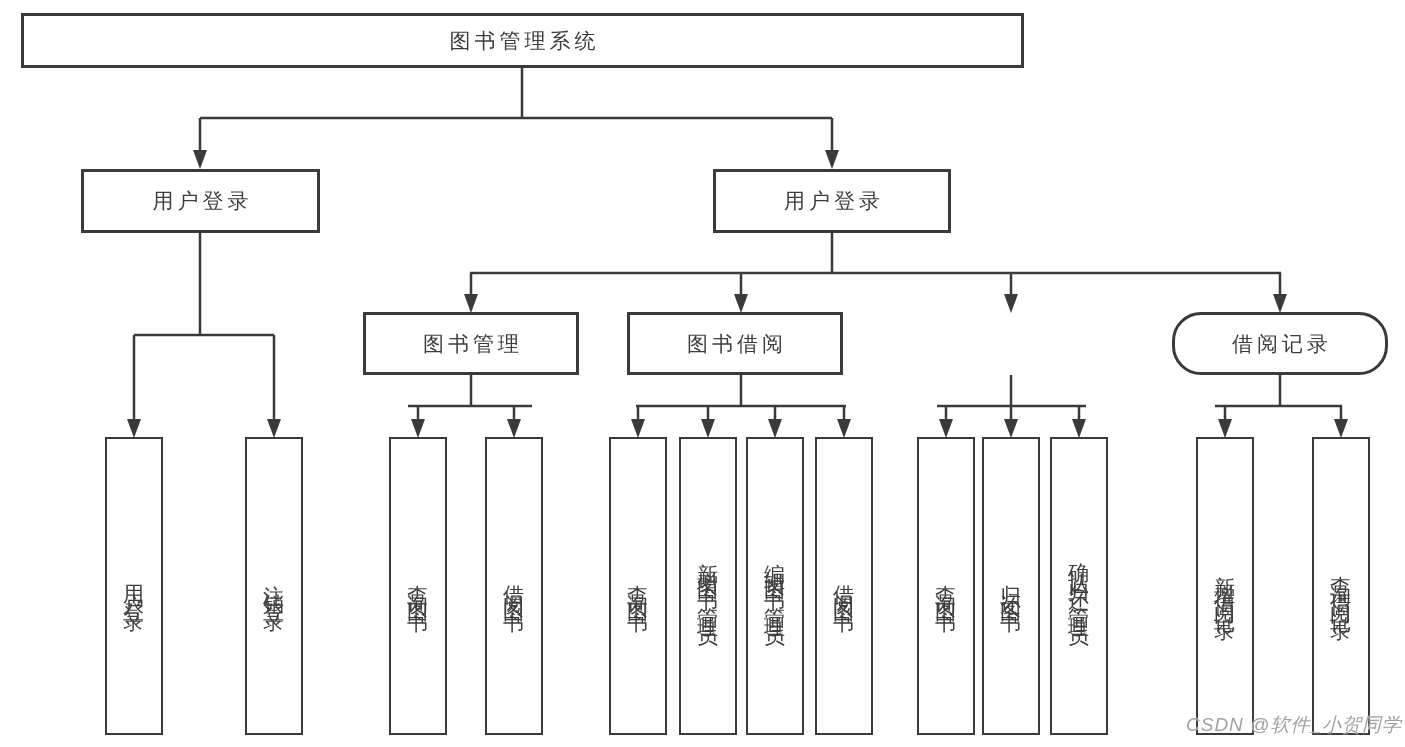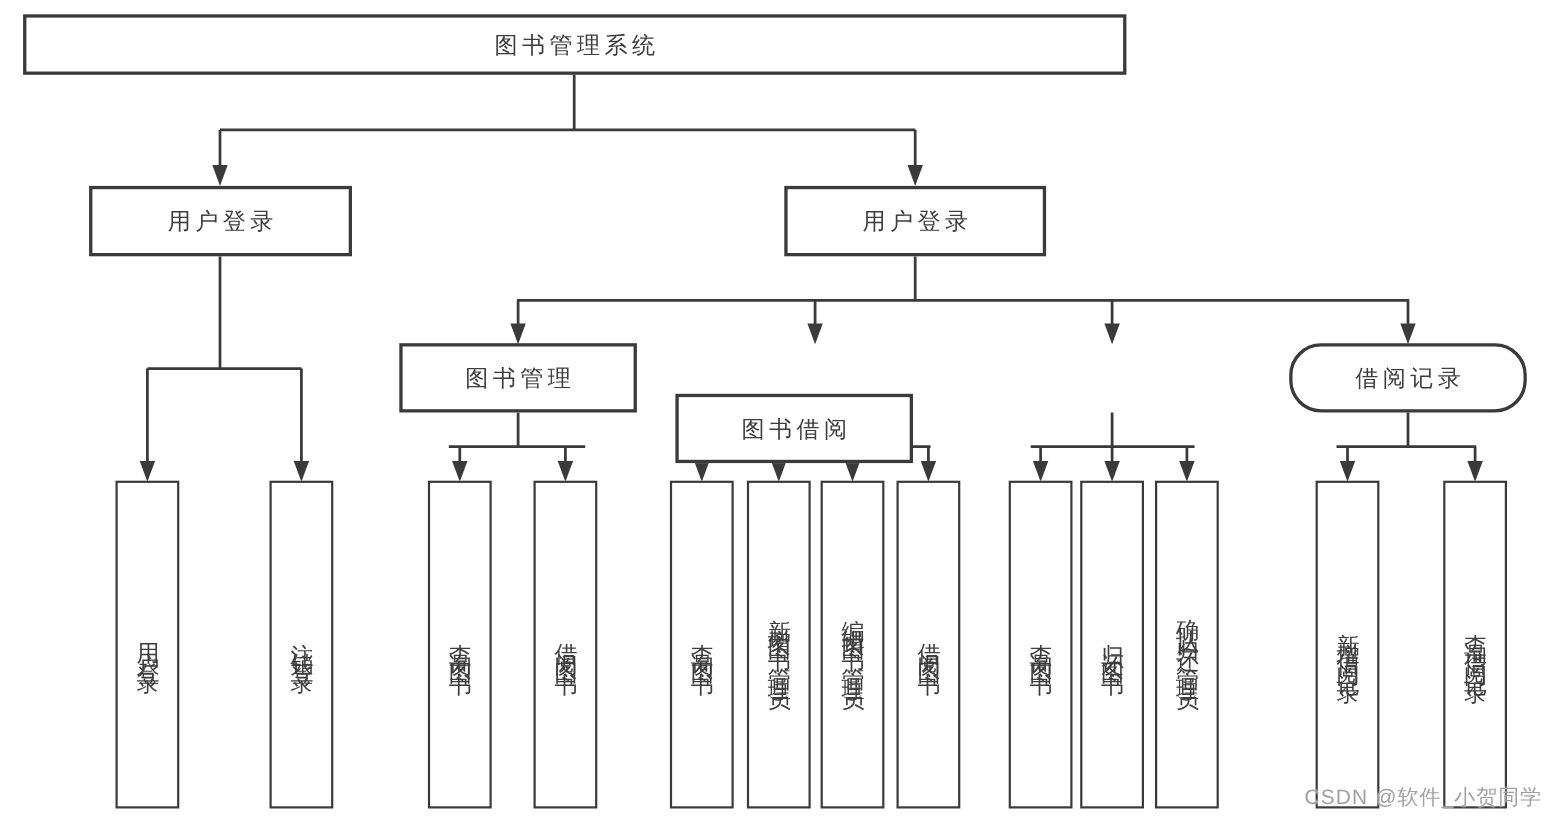--- a/index.html
+++ b/index.html
@@ -36,39 +36,40 @@
     text-indent:0;
     white-space:normal;
     line-height:1;
   }
   
   .n-root { left:21px;  top:13px;  width:1003px; height:55px; }
   .n-l2a  { left:81px;  top:169px; width:239px;  height:64px; }
   .n-l2b  { left:713px; top:169px; width:238px;  height:64px; }
   .n-l3   { top:312px; width:216px; height:63px; }
   .n-l3-1 { left:363px; }
-  .n-l3-2 { left:614px;margin-top:46px; }
+  .n-l3-2 { left:627px; }
   .n-l3-3 { left:903px; }
   .n-l3-4 { left:1172px;border-radius:29px; }
   
   .leaf { top:437px; width:58px; height:298px; }
   .n-a1 { left:105px; }  .n-a2 { left:245px; }
   .n-b1 { left:389px; }  .n-b2 { left:485px; }
   .n-c1 { left:609px; }  .n-c2 { left:679px; }  .n-c3 { left:746px; }  .n-c4 { left:815px; }
   .n-d1 { left:917px; }  .n-d2 { left:982px; }  .n-d3 { left:1050px; }
   .n-e1 { left:1196px; } .n-e2 { left:1312px; }
   .watermark {
     position:absolute;
     left:1186px; top:712px;
     z-index:3;
     font-size:19px;
     letter-spacing:1px;
     color:#a0a0a0;
     text-shadow:0 0 2px #ffffff;
     white-space:nowrap;
+    font-style:italic;
   }
 </style>
 </head>
 <body>
 
 <div class="canvas">
 
   <svg class="connectors" width="1405" height="747" viewBox="0 0 1405 747">
     <g stroke="#3a3a3a" stroke-width="2.5" fill="none">
 

